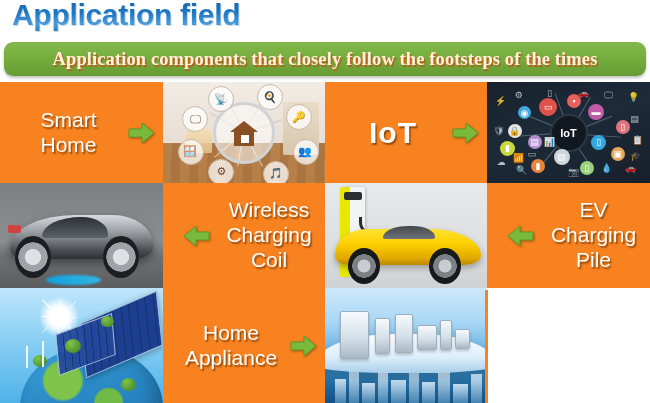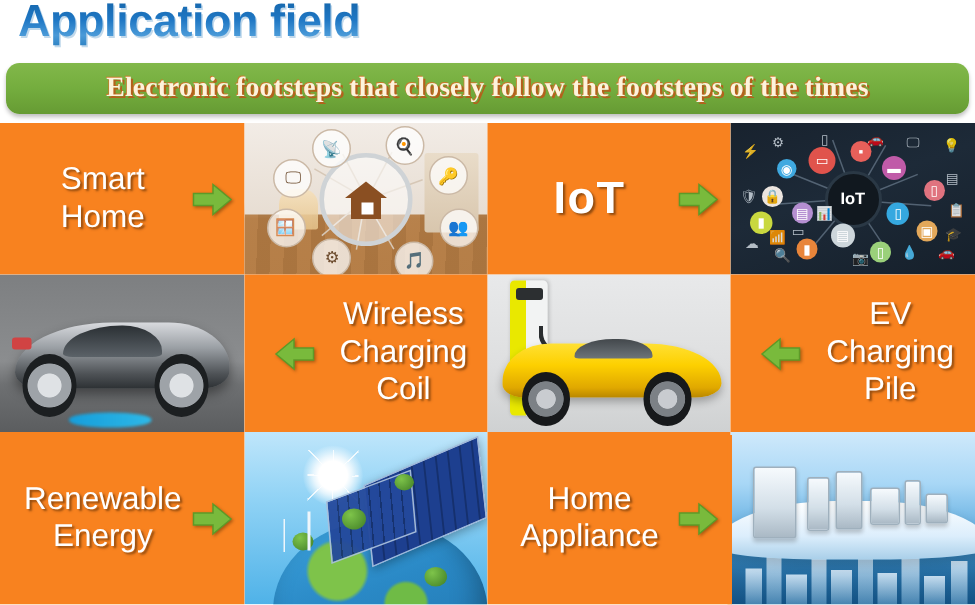--- a/index.html
+++ b/index.html
@@ -195,21 +195,21 @@
 </style>
 </head>
 <body>
 
 <div id="root">
 
   <div class="title-shadow">Application field</div>
   <div class="page-title">Application field</div>
 
   <div class="banner">
-    <span class="banner-text">Electronic footsteps that closely follow the footsteps of the times</span>
+    <span class="banner-text">Application components that closely follow the footsteps of the times</span>
   </div>
 
   <div class="grid">
 
     <div class="cell text">
       <div class="label-wrap">
         <div class="label">Smart<br>Home</div>
         <div class="arrow">
           <svg width="30" height="26" viewBox="0 0 30 26">
               <path d="M2 9 h13 V3 l12 10 -12 10 V17 H2 Z" fill="#79ba3c" stroke="#5d9a28" stroke-width="1"></path>
@@ -343,30 +343,20 @@
       <div class="label-wrap rev">
         <div class="label">EV<br>Charging<br>Pile</div>
         <div class="arrow">
           <svg width="30" height="26" viewBox="0 0 30 26">
               <path d="M28 9 h-13 V3 L3 13 l12 10 V17 h13 Z" fill="#79ba3c" stroke="#5d9a28" stroke-width="1"></path>
             </svg>
         </div>
       </div>
     </div>
 
-    <div class="cell text">
-      <div class="label-wrap">
-        <div class="label">Renewable<br>Energy</div>
-        <div class="arrow">
-          <svg width="30" height="26" viewBox="0 0 30 26">
-              <path d="M2 9 h13 V3 l12 10 -12 10 V17 H2 Z" fill="#79ba3c" stroke="#5d9a28" stroke-width="1"></path>
-            </svg>
-        </div>
-      </div>
-    </div>
 
     <div class="cell">
       <div class="pic pic-solar">
         <div class="sun-ray"></div>
           <div class="sun"></div>
         <div class="earth"></div>
         <div class="panel"></div>
           <div class="panel2"></div>
         <div class="tree" style="left:40%;top:44%;width:16px;height:14px"></div>
         <div class="tree" style="left:20%;top:58%;width:14px;height:12px"></div>

